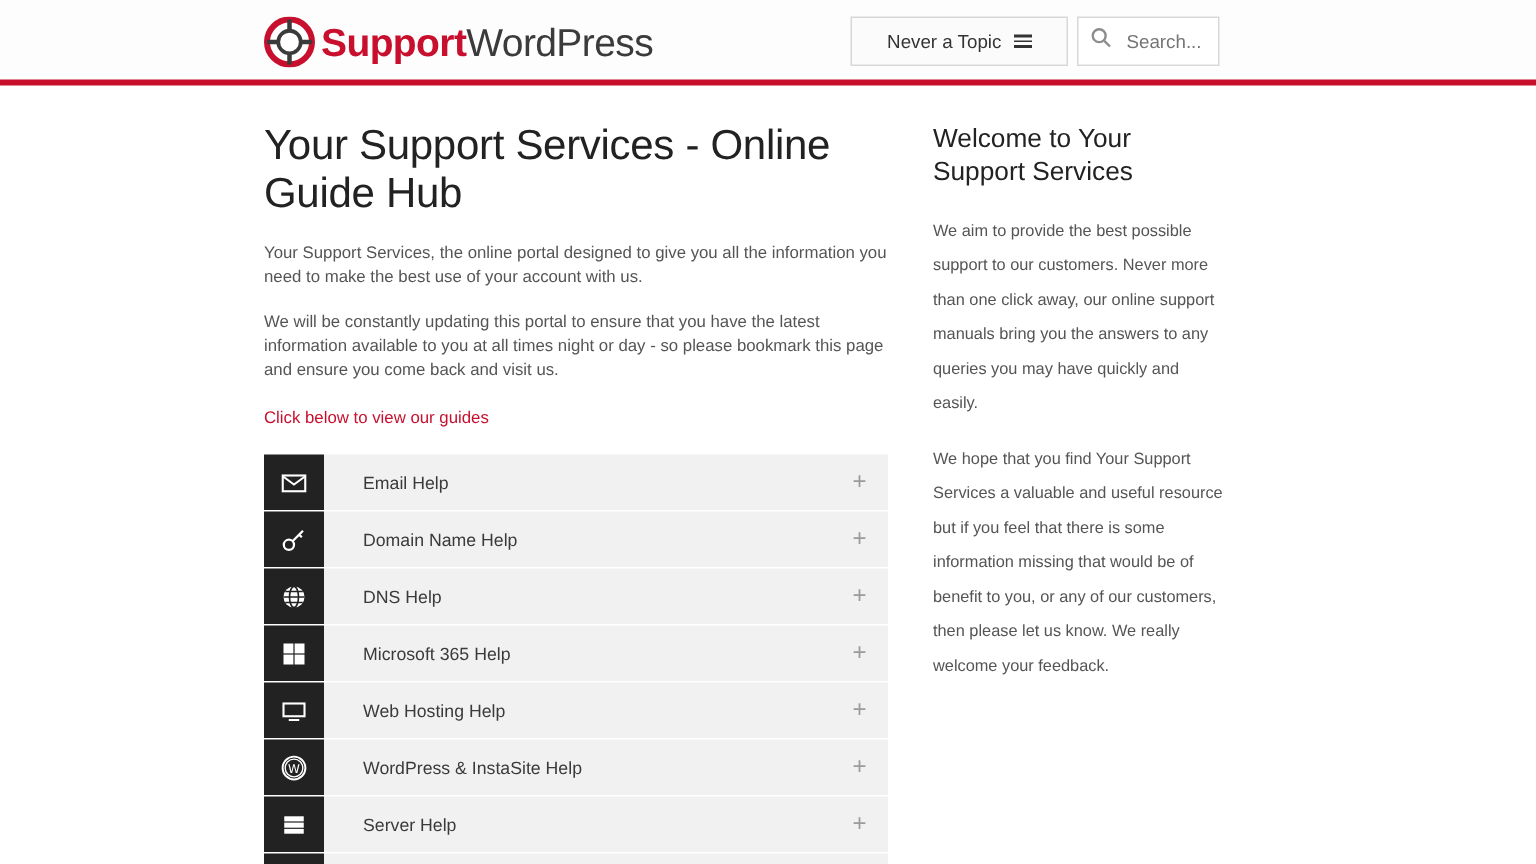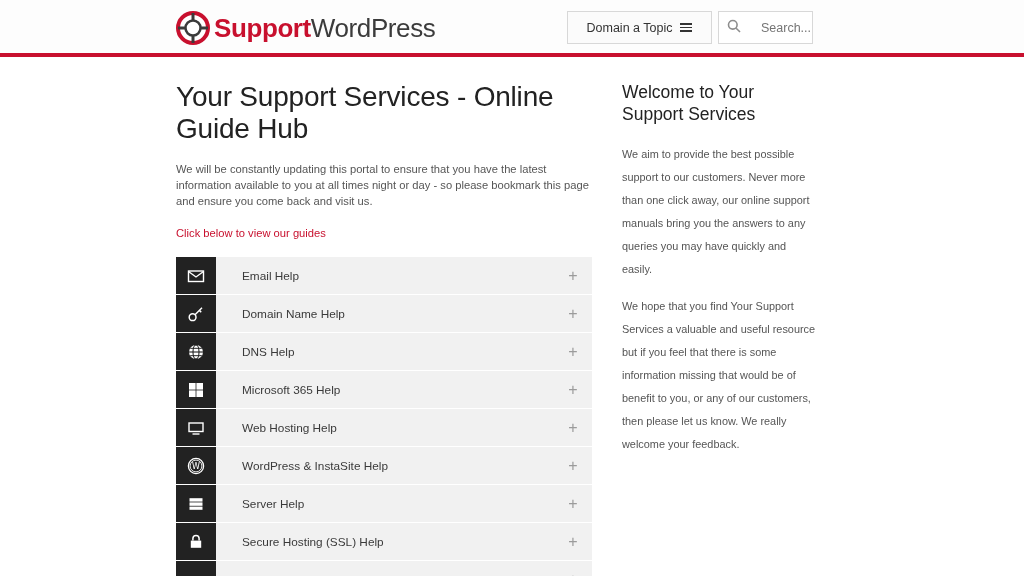--- a/index.html
+++ b/index.html
@@ -73,21 +73,21 @@
     display: flex; align-items: center;
     padding-left: 8px;
   }
   .search-box svg { flex: 0 0 auto; }
   .search-box input {
     border: none; outline: none;
     font-size: 12.5px;
     color: #9a9a9a;
     font-family: "Liberation Sans", sans-serif;
     width: 58px;
-    margin-left: 18px;
+    margin-left: 8px;
     background: transparent;
   }
 
   
   .content { position: relative; padding-top: 22px; }
 
   .main-col {
     position: absolute;
     left: 176px; top: 24px;
     width: 416px;
@@ -180,21 +180,21 @@
           <path d="M2 17 L9.5 17" stroke="#3b3b3b" stroke-width="3"></path>
           <path d="M24.5 17 L32 17" stroke="#3b3b3b" stroke-width="3"></path>
         </svg>
       </span>
       <span class="logo-text">
         <span class="b1">Support</span><span class="b2">WordPress</span>
       </span>
     </div>
 
     <div class="topic-btn">
-      <span>Domain a Topic</span>
+      <span>Never a Topic</span>
       <span class="burger">
           <i></i>
           <i></i>
           <i></i>
         </span>
     </div>
 
     <div class="search-box">
       <span>
         <svg width="14" height="14" viewBox="0 0 14 14">
@@ -203,20 +203,21 @@
         </svg>
       </span>
       <input type="text" placeholder="Search..." style="">
     </div>
   </div>
 
   <div class="content">
 
     <div class="main-col">
       <h1 class="page-title">Your Support Services - Online Guide Hub</h1>
+      <p>Your Support Services, the online portal designed to give you all the information you need to make the best use of your account with us.</p>
       <p>We will be constantly updating this portal to ensure that you have the latest information available to you at all times night or day - so please bookmark this page and ensure you come back and visit us.</p>
       <a class="red-link" href="#">Click below to view our guides</a>
 
       <div class="guide-list">
 
         <div class="guide-row">
           <div class="guide-icon">
             <svg width="18" height="18" viewBox="0 0 18 18">
                 <rect x="1.5" y="4" width="15" height="10.5" fill="none" stroke="#fff" stroke-width="1.4"></rect>
                 <path d="M1.5 4.5 L9 10 L16.5 4.5" fill="none" stroke="#fff" stroke-width="1.4"></path>

